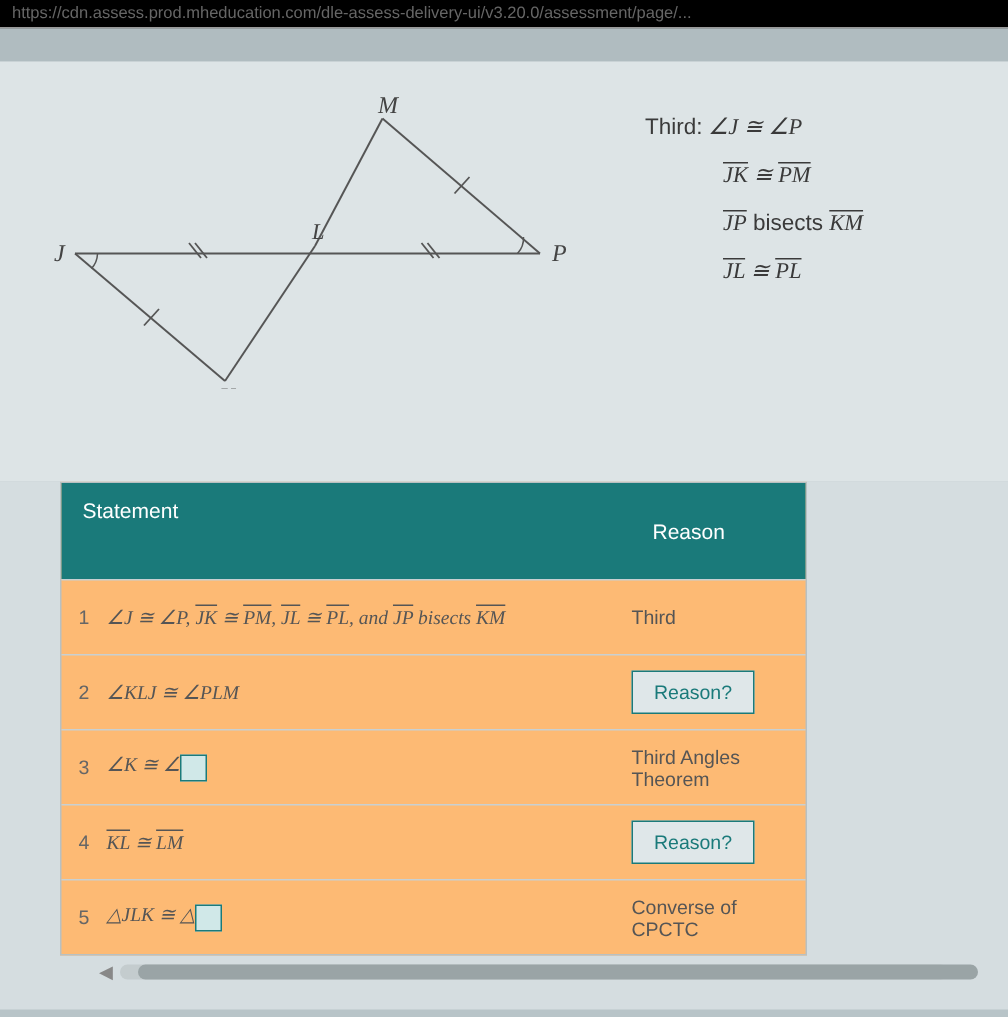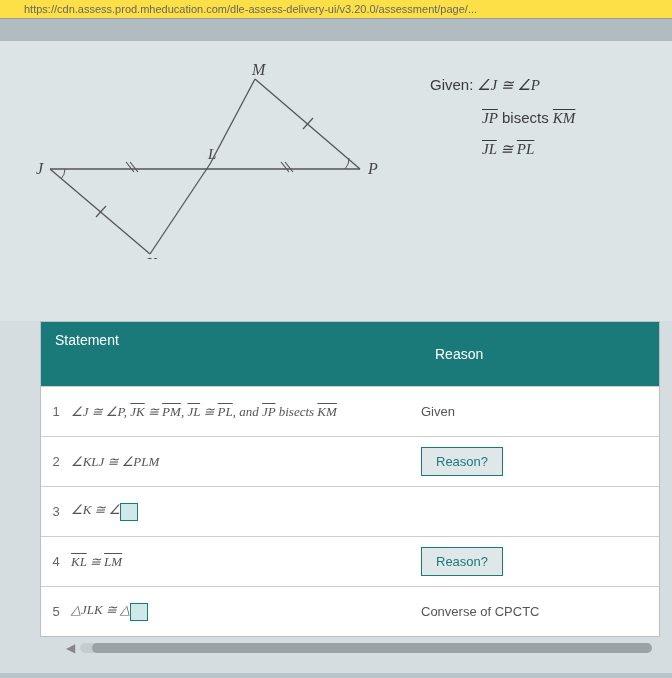--- a/index.html
+++ b/index.html
@@ -6,22 +6,22 @@
     body {
       font-family: Arial, Helvetica, sans-serif;
       background: #b8c4c8;
       width: 672px;
       height: 678px;
       overflow: hidden;
       font-size: 13px;
       color: #444;
     }
     .url-bar {
-      background: #fde047;
-      padding: 3px 24px;
+      background: #000000;
+      padding: 3px 8px;
       font-size: 11px;
       color: #666;
       border-bottom: 1px solid #999;
       white-space: nowrap;
       overflow: hidden;
     }
     .page-gap { height: 22px; background: #b0bcc0; }
     .content-area {
       background: #dde4e6;
       padding: 18px 30px 10px 30px;
@@ -39,22 +39,22 @@
       font-style: italic;
       color: #3a3a3a;
     }
     .given-prove .label { font-style: normal; font-family: Arial; }
     .ovl { text-decoration: overline; }
     .proof-wrap {
       background: #d5dde0;
       padding: 0 0 20px 40px;
     }
     .proof-table {
-      width: 620px;
-      background: #ffffff;
+      width: 498px;
+      background: #fdba74;
       border: 1px solid #b8c0c2;
     }
     .proof-header {
       display: flex;
       background: #1a7a7a;
       color: #fff;
       font-size: 14px;
     }
     .ph-stmt { flex: 0 0 380px; padding: 10px 14px; }
     .ph-rsn { flex: 1; padding: 24px 14px; }
@@ -142,22 +142,25 @@
         <text x="222" y="16" font-style="italic" font-family="Georgia" font-size="16" fill="#444">M</text>
         <text x="178" y="100" font-style="italic" font-family="Georgia" font-size="15" fill="#444">L</text>
         <text x="6" y="115" font-style="italic" font-family="Georgia" font-size="16" fill="#444">J</text>
         <text x="338" y="115" font-style="italic" font-family="Georgia" font-size="16" fill="#444">P</text>
         <text x="116" y="210" font-style="italic" font-family="Georgia" font-size="16" fill="#444">K</text>
       </svg>
     </div>
 
     <div class="given-prove">
       <div>
-        <span class="label">Given:</span>
+        <span class="label">Third:</span>
         <span>∠J ≅ ∠P</span>
+      </div>
+      <div style="padding-left:52px">
+        <span class="ovl">JK</span><span> ≅ </span><span class="ovl">PM</span>
       </div>
       <div style="padding-left:52px">
         <span class="ovl">JP</span><span class="label"> bisects </span><span class="ovl">KM</span>
       </div>
       <div style="padding-left:52px">
         <span class="ovl">JL</span><span> ≅ </span><span class="ovl">PL</span>
       </div>
     </div>
   </div>
 </div>
@@ -167,36 +170,37 @@
     <div class="proof-header">
       <div class="ph-stmt">Statement</div>
       <div class="ph-rsn">Reason</div>
     </div>
 
     <div class="proof-row">
       <div class="pr-num">1</div>
       <div class="pr-stmt">
         <span>∠J ≅ ∠P, </span><span class="ovl">JK</span><span> ≅ </span><span class="ovl">PM</span><span>, </span><span class="ovl">JL</span><span> ≅ </span><span class="ovl">PL</span><span>, and </span><span class="ovl">JP</span><span> bisects </span><span class="ovl">KM</span>
       </div>
-      <div class="pr-rsn">Given</div>
+      <div class="pr-rsn">Third</div>
     </div>
 
     <div class="proof-row">
       <div class="pr-num">2</div>
       <div class="pr-stmt">∠KLJ ≅ ∠PLM</div>
       <div class="pr-rsn">
         <span class="reason-btn">Reason?</span>
       </div>
     </div>
 
     <div class="proof-row">
       <div class="pr-num">3</div>
       <div class="pr-stmt">
         <span>∠K ≅ ∠</span><span class="blank-box"></span>
       </div>
+      <div class="pr-rsn">Third Angles Theorem</div>
     </div>
 
     <div class="proof-row">
       <div class="pr-num">4</div>
       <div class="pr-stmt">
         <span class="ovl">KL</span><span> ≅ </span><span class="ovl">LM</span>
       </div>
       <div class="pr-rsn">
         <span class="reason-btn">Reason?</span>
       </div>

